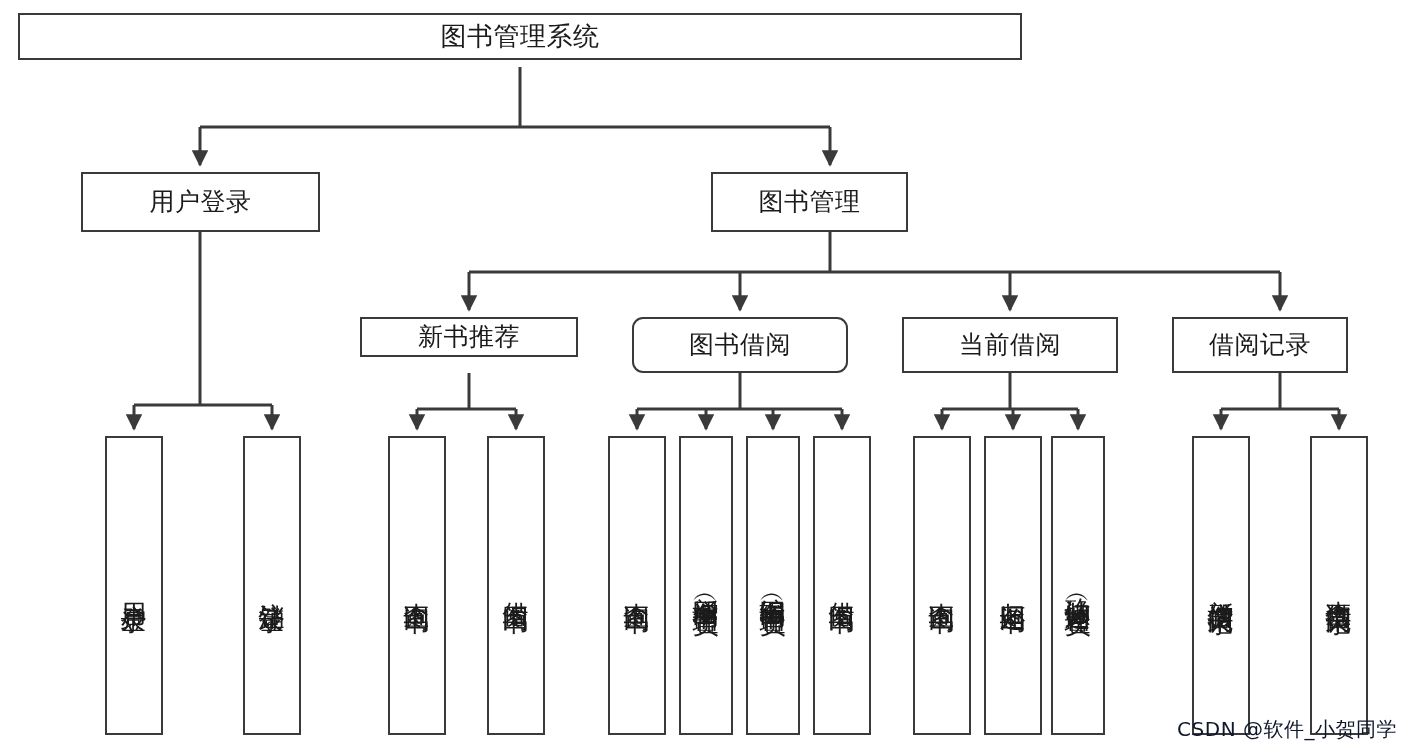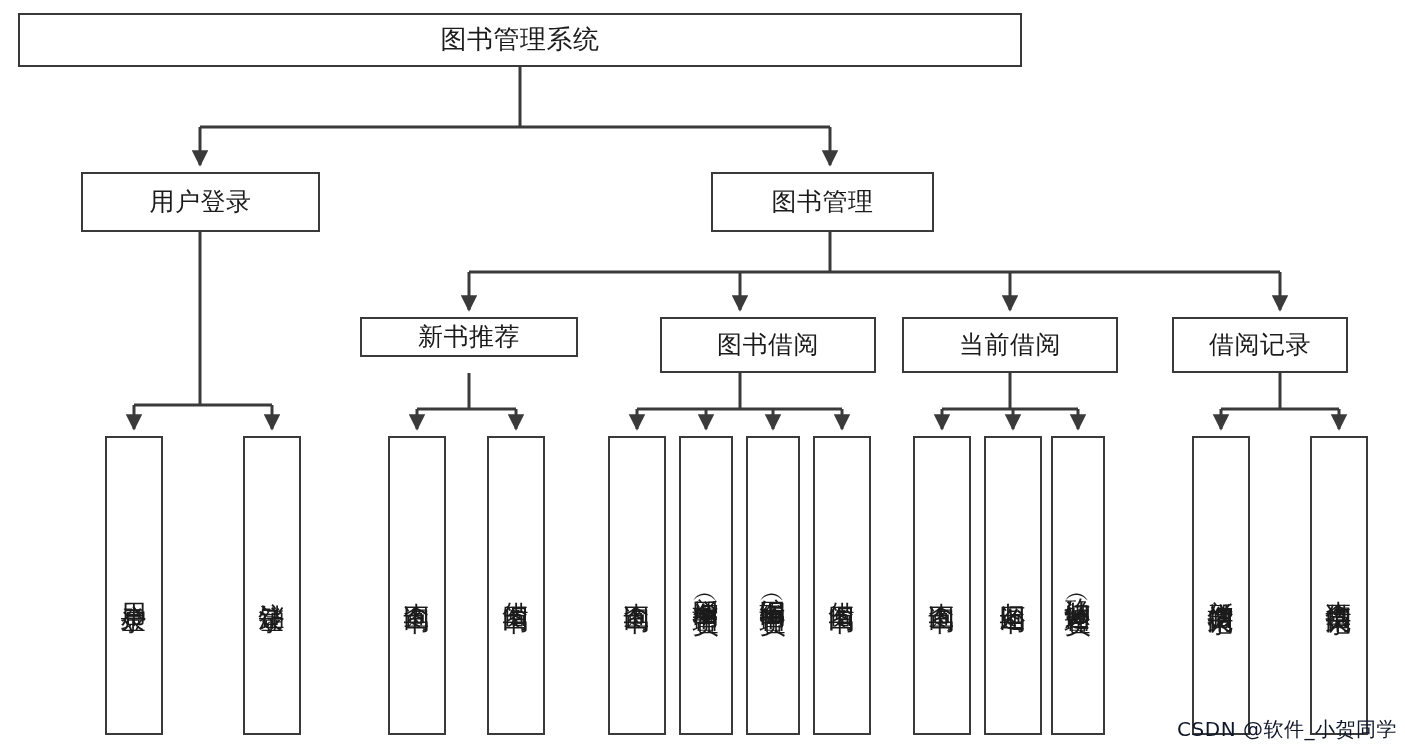--- a/index.html
+++ b/index.html
@@ -123,35 +123,35 @@
       <path d="M 1013 409 L 1013 429" marker-end="url(#arrow)"></path>
       <path d="M 1078 409 L 1078 429" marker-end="url(#arrow)"></path>
 
       <path d="M 1280 373 L 1280 409"></path>
       <path d="M 1221 409 L 1339 409"></path>
       <path d="M 1221 409 L 1221 429" marker-end="url(#arrow)"></path>
       <path d="M 1339 409 L 1339 429" marker-end="url(#arrow)"></path>
     </g>
   </svg>
 
-  <div class="node h root" style="left: 18px; top: 13px; width: 1004px; height: 54px;">
+  <div class="node h root" style="left: 18px; top: 13px; width: 1004px; height: 47px;">
     <span class="label">图书管理系统</span>
   </div>
 
   <div class="node h" style="left: 81px; top: 172px; width: 239px; height: 60px;">
     <span class="label">用户登录</span>
   </div>
-  <div class="node h" style="left: 711px; top: 172px; width: 223px; height: 60px;">
+  <div class="node h" style="left: 711px; top: 172px; width: 197px; height: 60px;">
     <span class="label">图书管理</span>
   </div>
 
   <div class="node h" style="left: 360px; top: 317px; width: 218px; height: 40px;">
     <span class="label">新书推荐</span>
   </div>
-  <div class="node h" style="left: 660px; top: 317px; width: 216px; height: 56px;">
+  <div class="node h" style="left: 632px; top: 317px; width: 216px; height: 56px; border-radius: 11px;">
     <span class="label">图书借阅</span>
   </div>
   <div class="node h" style="left: 902px; top: 317px; width: 216px; height: 56px;">
     <span class="label">当前借阅</span>
   </div>
   <div class="node h" style="left: 1172px; top: 317px; width: 176px; height: 56px;">
     <span class="label">借阅记录</span>
   </div>
 
   <div class="node v" style="left: 105px; top: 436px; width: 58px; height: 299px;">

